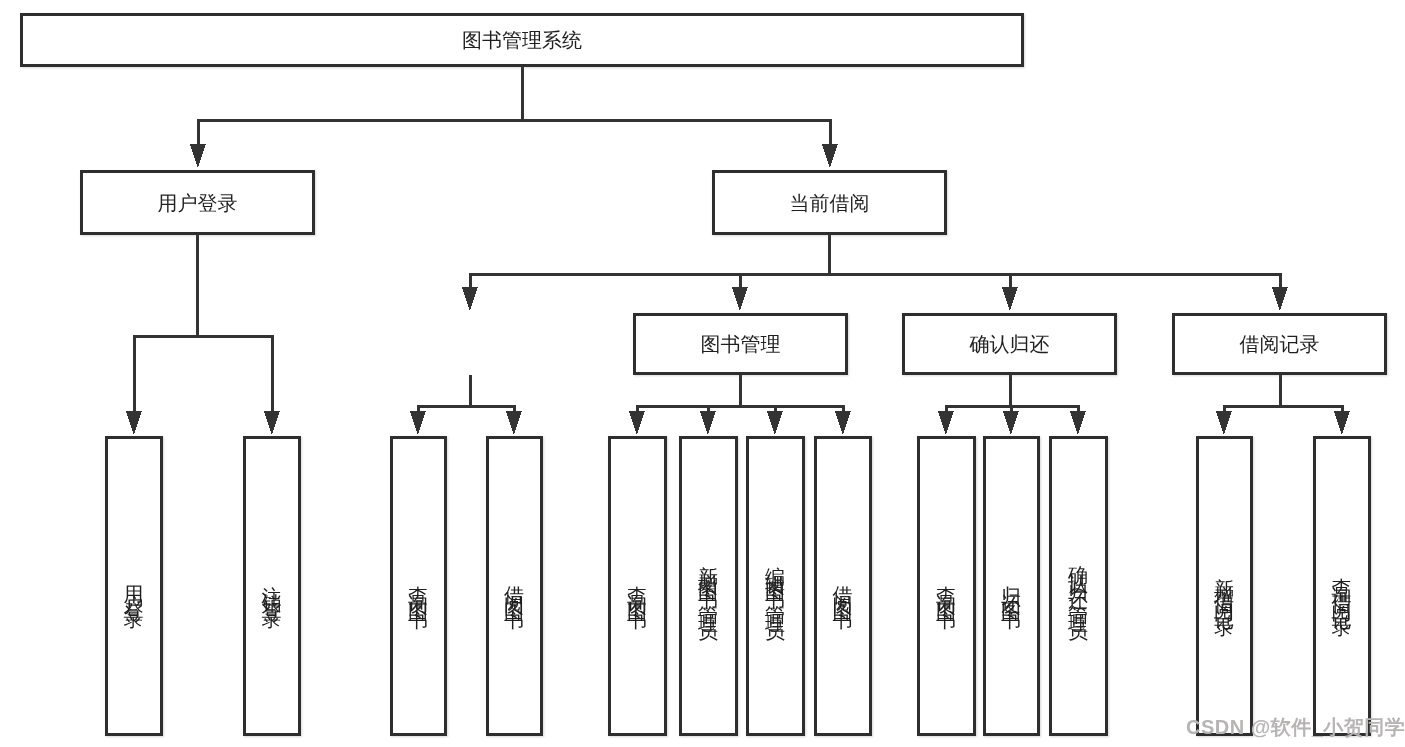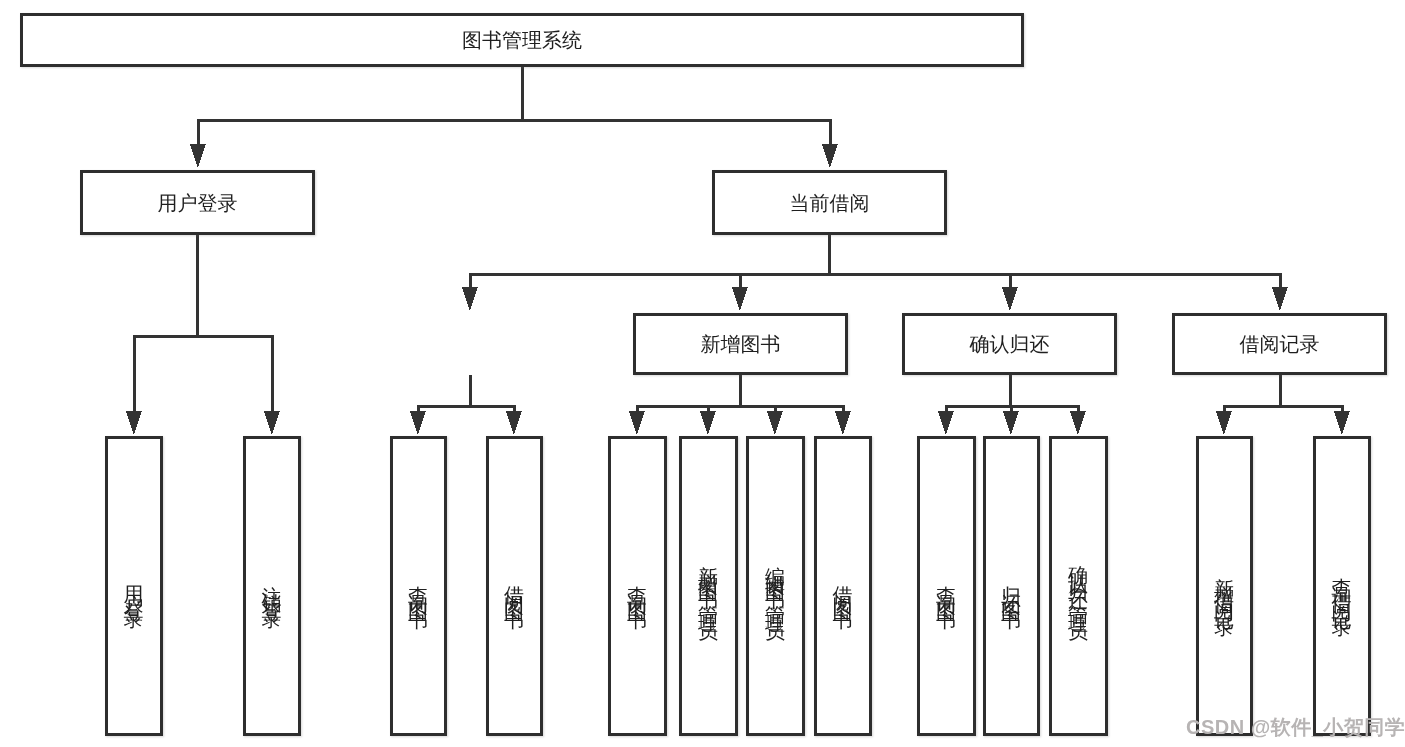--- a/index.html
+++ b/index.html
@@ -109,21 +109,21 @@
       <polygon points="1216,411 1232,411 1224,435"></polygon>
       <polygon points="1334,411 1350,411 1342,435"></polygon>
     </g>
   </svg>
 
   <div class="box" style="left:20px; top:13px; width:1004px; height:54px">图书管理系统</div>
 
   <div class="box" style="left:80px; top:170px; width:235px; height:65px">用户登录</div>
   <div class="box" style="left:712px; top:170px; width:235px; height:65px">当前借阅</div>
 
-  <div class="box" style="left:633px; top:313px; width:215px; height:62px">新增图书</div>
+  <div class="box" style="left:633px; top:313px; width:215px; height:62px">图书管理</div>
   <div class="box" style="left:902px; top:313px; width:215px; height:62px">确认归还</div>
   <div class="box" style="left:1172px; top:313px; width:215px; height:62px">借阅记录</div>
 
   <div class="box v" style="left:105px; top:436px; width:58px; height:300px">用户登录</div>
   <div class="box v" style="left:243px; top:436px; width:58px; height:300px">注销登录</div>
 
   <div class="box v" style="left:390px; top:436px; width:57px; height:300px">查询图书</div>
   <div class="box v" style="left:486px; top:436px; width:57px; height:300px">借阅图书</div>
 
   <div class="box v" style="left:608px; top:436px; width:59px; height:300px">查询图书</div>

